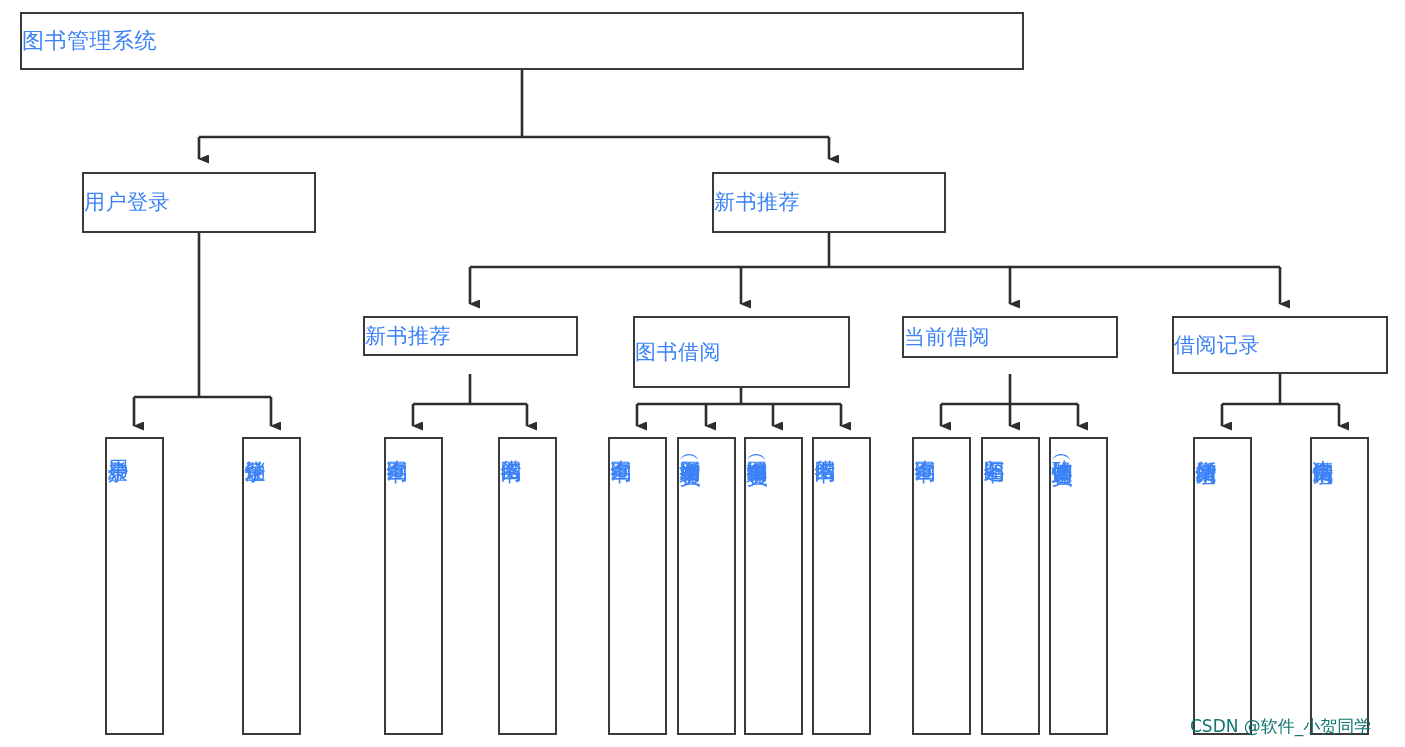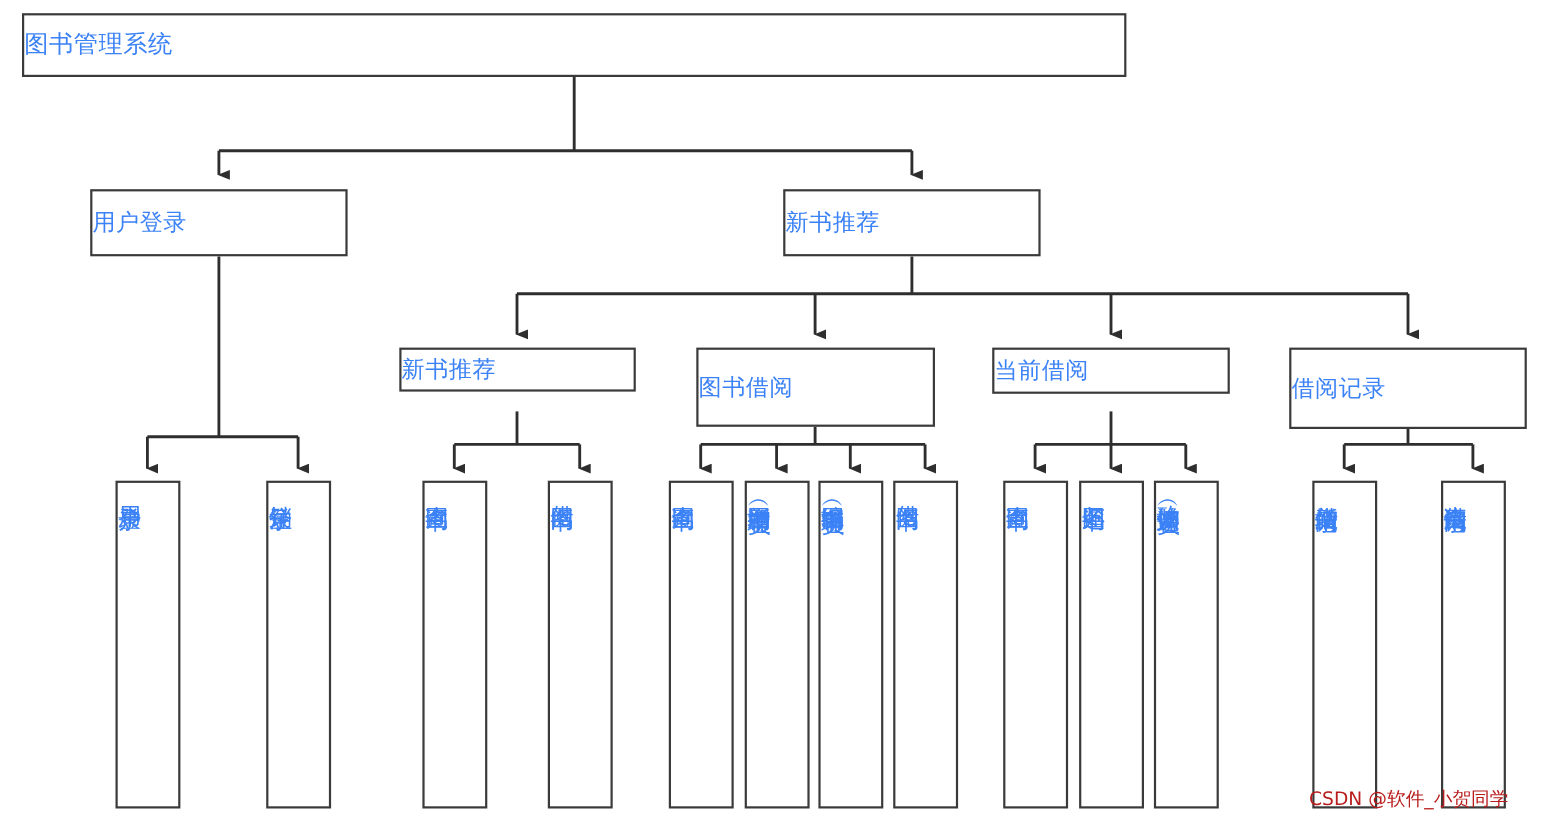--- a/index.html
+++ b/index.html
@@ -53,21 +53,21 @@
     writing-mode: vertical-rl;
     text-orientation: upright;
     font-size: 21px;
     line-height: 1.05;
     letter-spacing: 1px;
     white-space: nowrap;
   }
   .node.root .label { font-size: 22px; }
   .watermark {
     position: absolute;
-    color: #b91c1c;
+    color: #0f766e;
     font-size: 17px;
     white-space: nowrap;
     font-family: "DejaVu Sans", "Liberation Sans", sans-serif;
   }
 </style>
 </head>
 <body>
 
 <div id="canvas">
 
@@ -138,21 +138,21 @@
   </div>
 
   <div class="node horiz" style="left:633px; top:316px; width:217px; height:72px;">
     <span class="label">图书借阅</span>
   </div>
 
   <div class="node horiz" style="left:902px; top:316px; width:216px; height:42px;">
     <span class="label">当前借阅</span>
   </div>
 
-  <div class="node horiz" style="left:1172px; top:316px; width:216px; height:74px;">
+  <div class="node horiz" style="left:1172px; top:316px; width:216px; height:58px;">
     <span class="label">借阅记录</span>
   </div>
 
   <div class="node vert" style="left:105px; top:437px; width:59px; height:298px;">
     <span class="label">用户登录</span>
   </div>
 
   <div class="node vert" style="left:242px; top:437px; width:59px; height:298px;">
     <span class="label">注销登录</span>
   </div>

